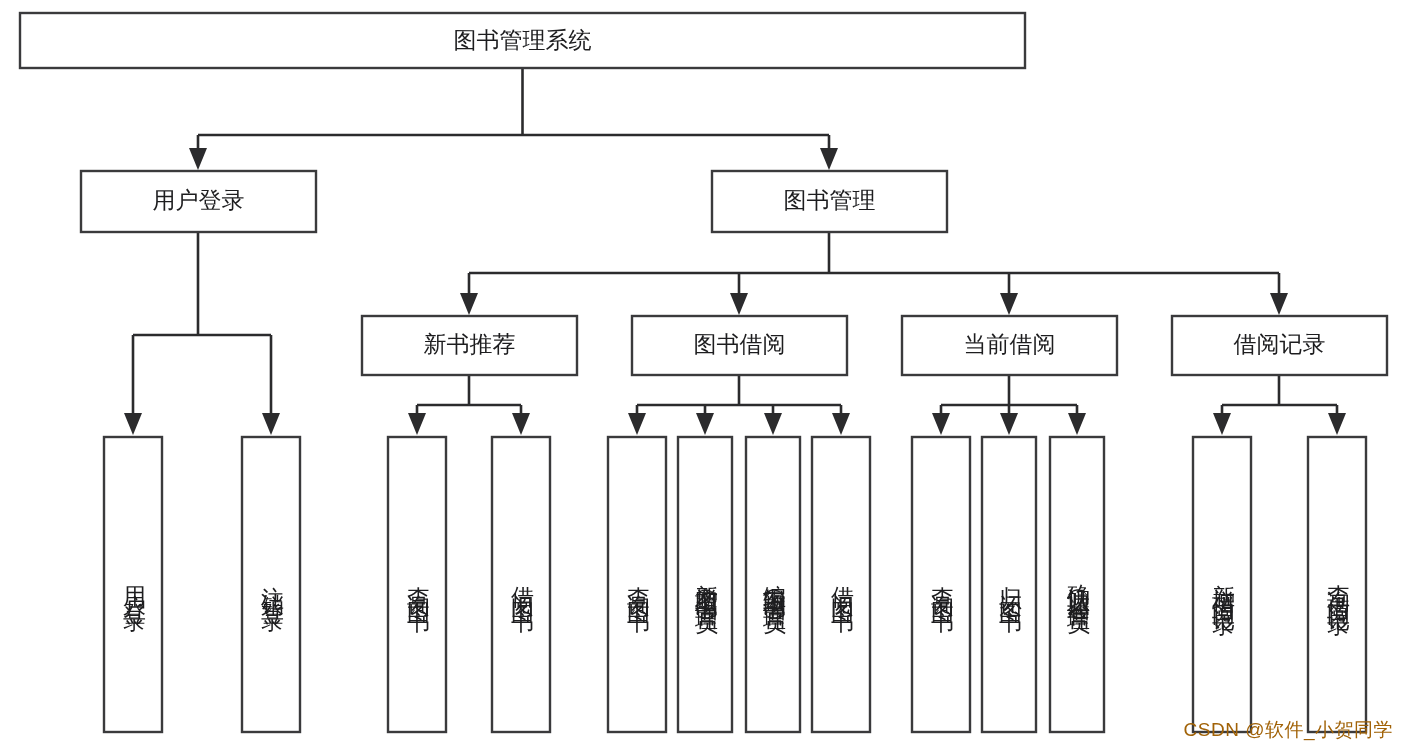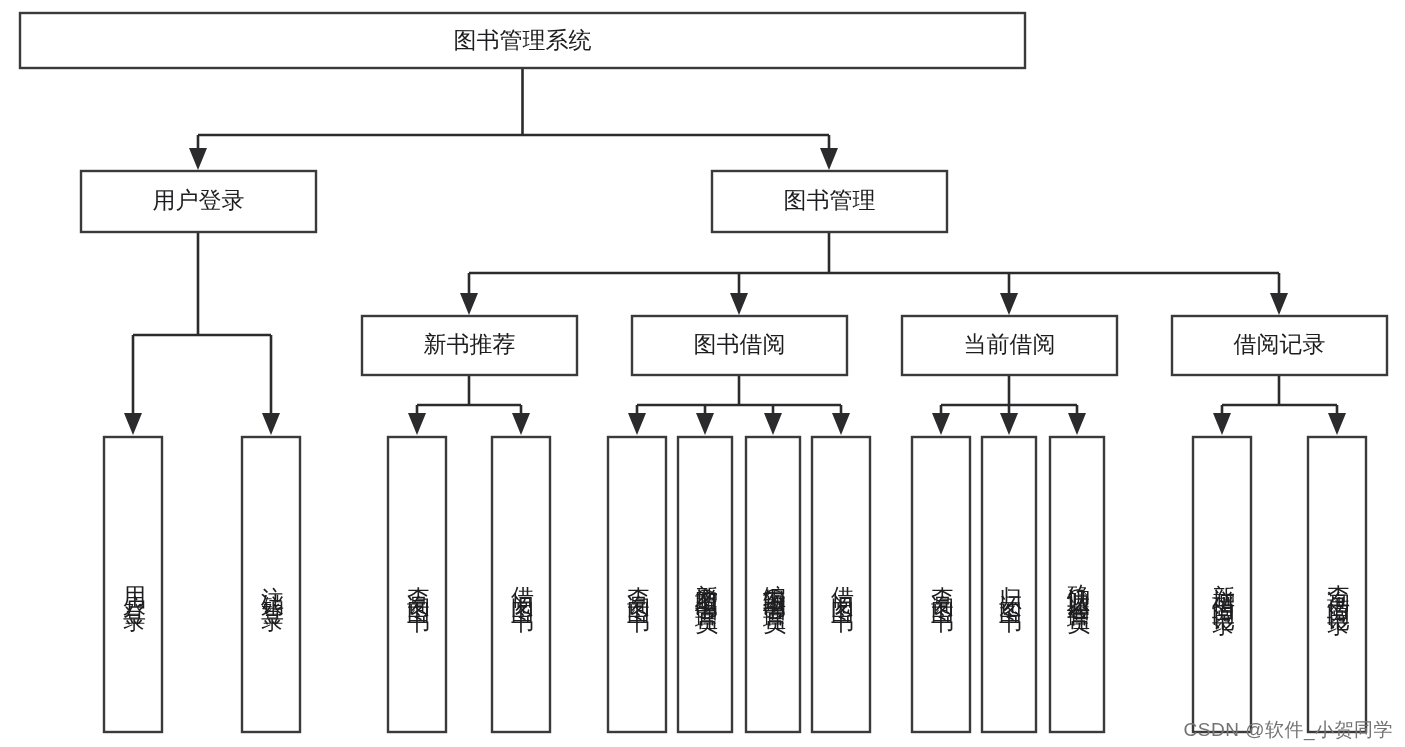--- a/index.html
+++ b/index.html
@@ -55,21 +55,21 @@
     text-anchor: middle;
     dominant-baseline: middle;
     white-space: pre;
   }
   .watermark-text {
     position: absolute;
     right: 12px;
     bottom: 4px;
     font-family: "Liberation Sans", "DejaVu Sans", sans-serif;
     font-size: 19px;
-    color: #737373;
+    color: #a16207;
     letter-spacing: 0.5px;
     user-select: none;
     white-space: nowrap;
   }
 </style>
 </head>
 <body>
 
 <div id="diagram-root">
 <svg class="flowchart" viewBox="0 0 1405 747" xmlns="http://www.w3.org/2000/svg">

